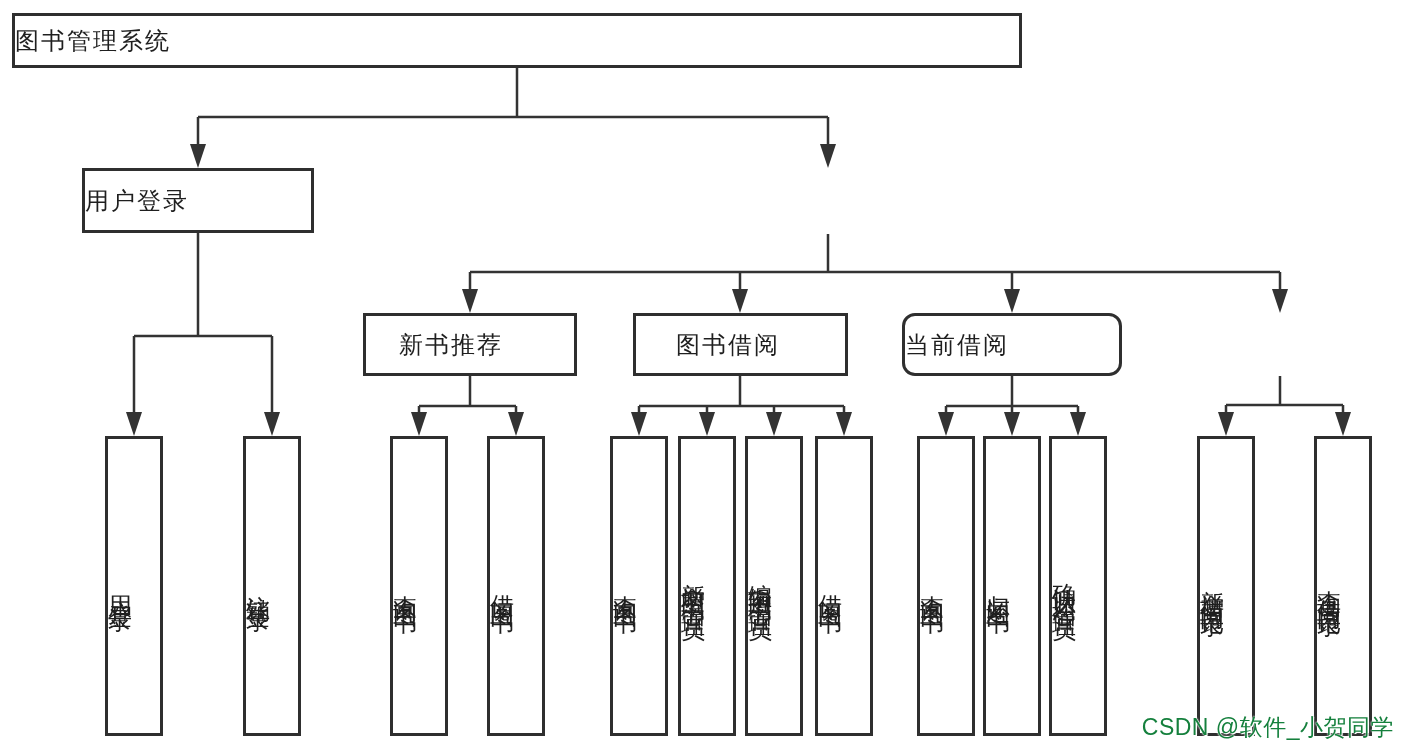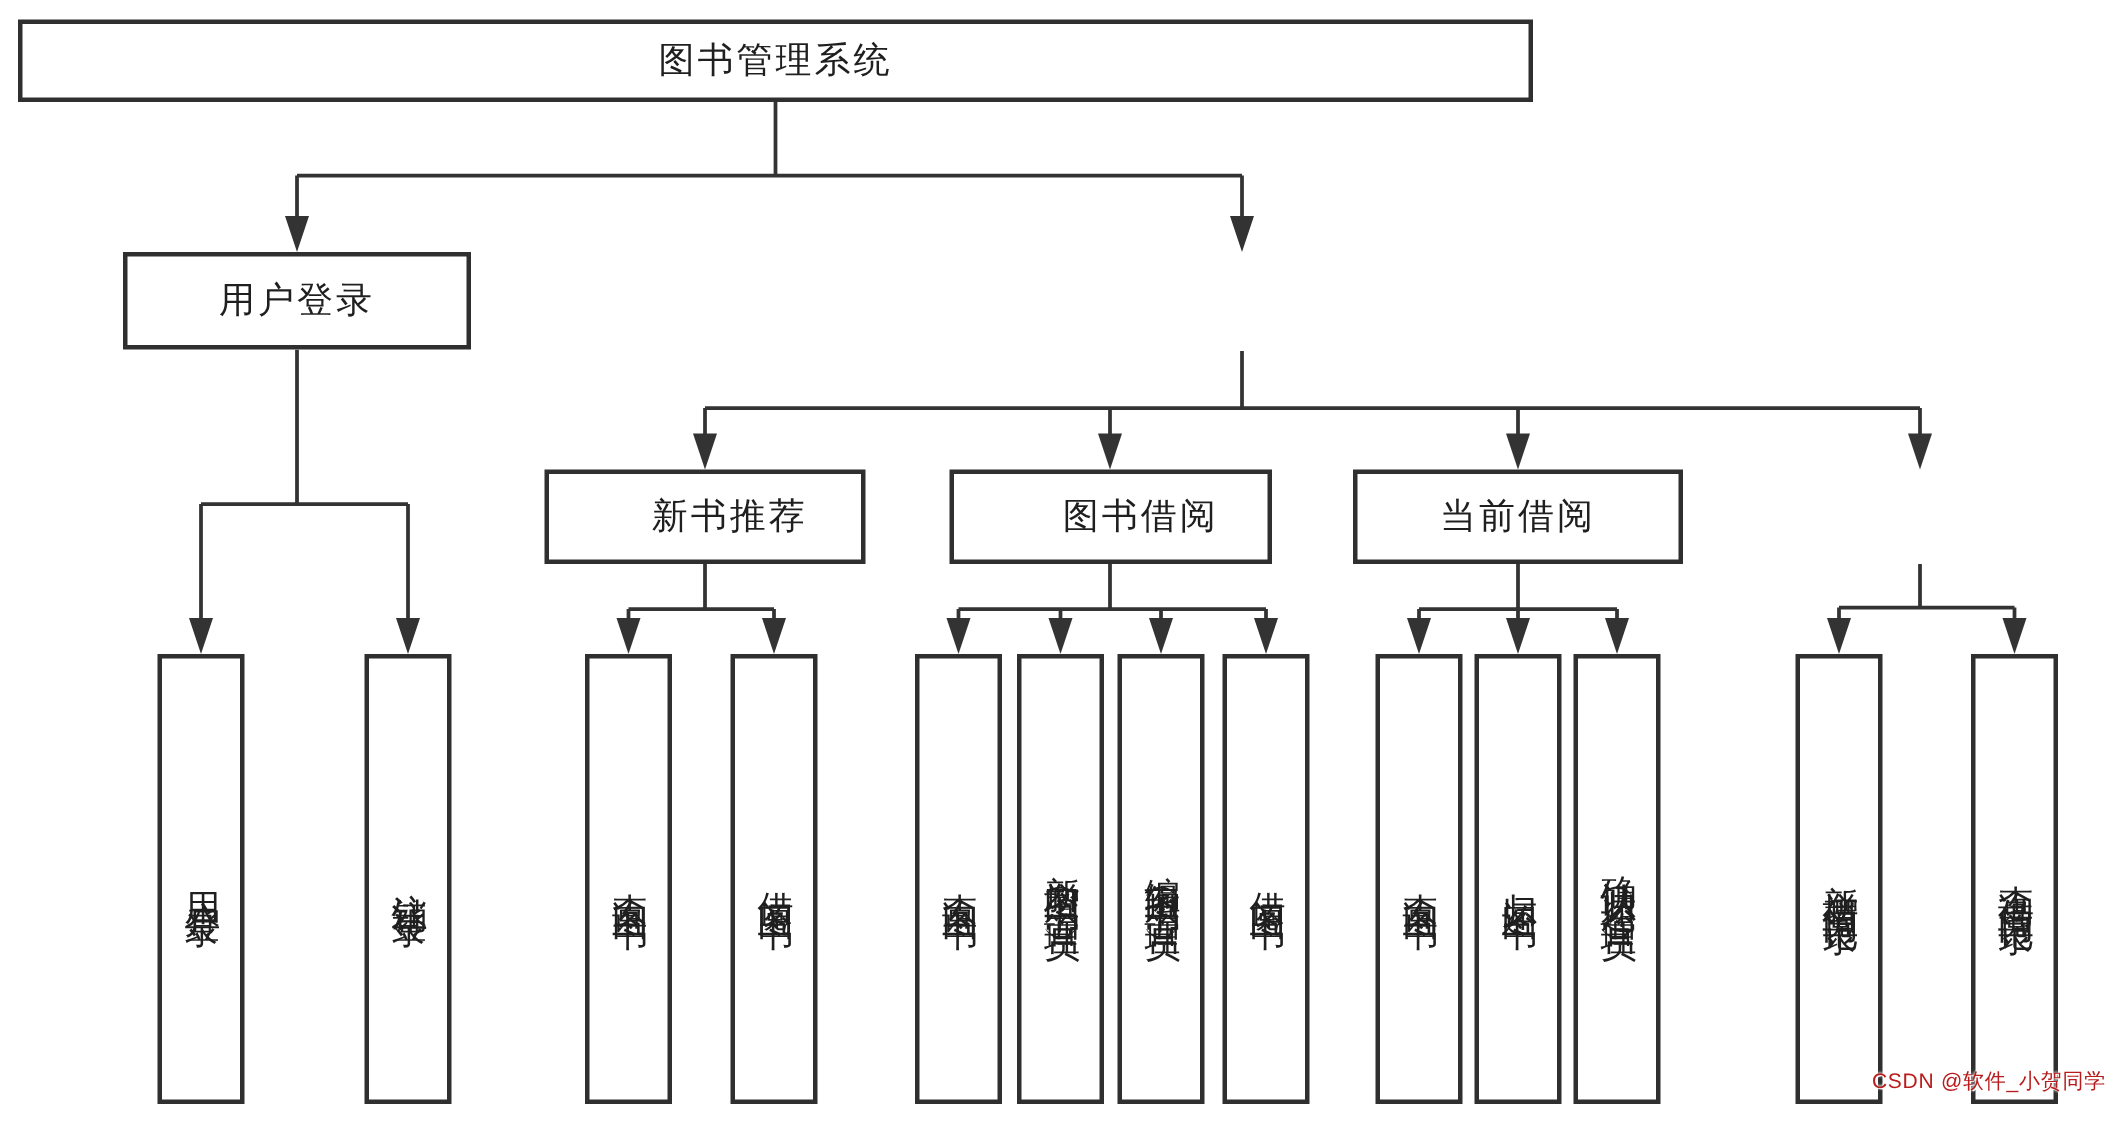--- a/index.html
+++ b/index.html
@@ -24,21 +24,21 @@
     fill: none;
   }
   svg.wires polygon { fill: #333333; }
 
   .node {
     position: absolute;
     background: #ffffff;
     border: 3px solid #2f2f2f;
     display: flex;
     align-items: center;
-    justify-content: center;
+    justify-content: flex-start;
     color: #1f1f1f;
   }
   .node .label {
     font-size: 24px;
     letter-spacing: 2px;
     white-space: nowrap;
     line-height: 1;
   }
   .leaf .label {
     writing-mode: vertical-rl;
@@ -46,46 +46,46 @@
     letter-spacing: 5px;
     font-size: 24px;
   }
 
   
   #n-root { left: 12px;  top: 13px;  width: 1010px; height: 55px; }
   #n-l2-0 { left: 82px;  top: 168px; width: 232px;  height: 65px; }
   #n-l2-1 { left: 710px; top: 168px; width: 237px;  height: 66px; }
   #n-l3-0 { left: 363px; top: 313px; width: 214px;  height: 63px; padding-left: 33px; }
   #n-l3-1 { left: 633px; top: 313px; width: 215px;  height: 63px; padding-left: 40px; }
-  #n-l3-2 { left: 902px; top: 313px; width: 220px;  height: 63px; }
+  #n-l3-2 { left: 902px; top: 313px; width: 220px;  height: 63px; border-radius: 13px; }
   #n-l3-3 { left: 1170px;top: 313px; width: 220px;  height: 63px; }
 
   
   .leaf { top: 436px; width: 58px; height: 300px; }
   #n-leaf-0  { left: 105px; }
   #n-leaf-1  { left: 243px; }
   #n-leaf-2  { left: 390px; }
   #n-leaf-3  { left: 487px; }
   #n-leaf-4  { left: 610px; }
   #n-leaf-5  { left: 678px; }
   #n-leaf-6  { left: 745px; }
   #n-leaf-7  { left: 815px; }
   #n-leaf-8  { left: 917px; }
   #n-leaf-9  { left: 983px; }
   #n-leaf-10 { left: 1049px; }
   #n-leaf-11 { left: 1197px; }
   #n-leaf-12 { left: 1314px; }
 
   .watermark {
     position: absolute;
-    right: 1px;
+    right: 11px;
     top: 712px;
-    font-size: 14px;
+    font-size: 23px;
     letter-spacing: 0.5px;
-    color: #b91c1c;
+    color: #15803d;
     text-shadow: 0 0 2px #ffffff, 0 0 2px #ffffff, 1px 1px 0 #ffffff;
     z-index: 5;
     white-space: nowrap;
   }
 </style>
 </head>
 <body>
 
 <div class="stage">
 

